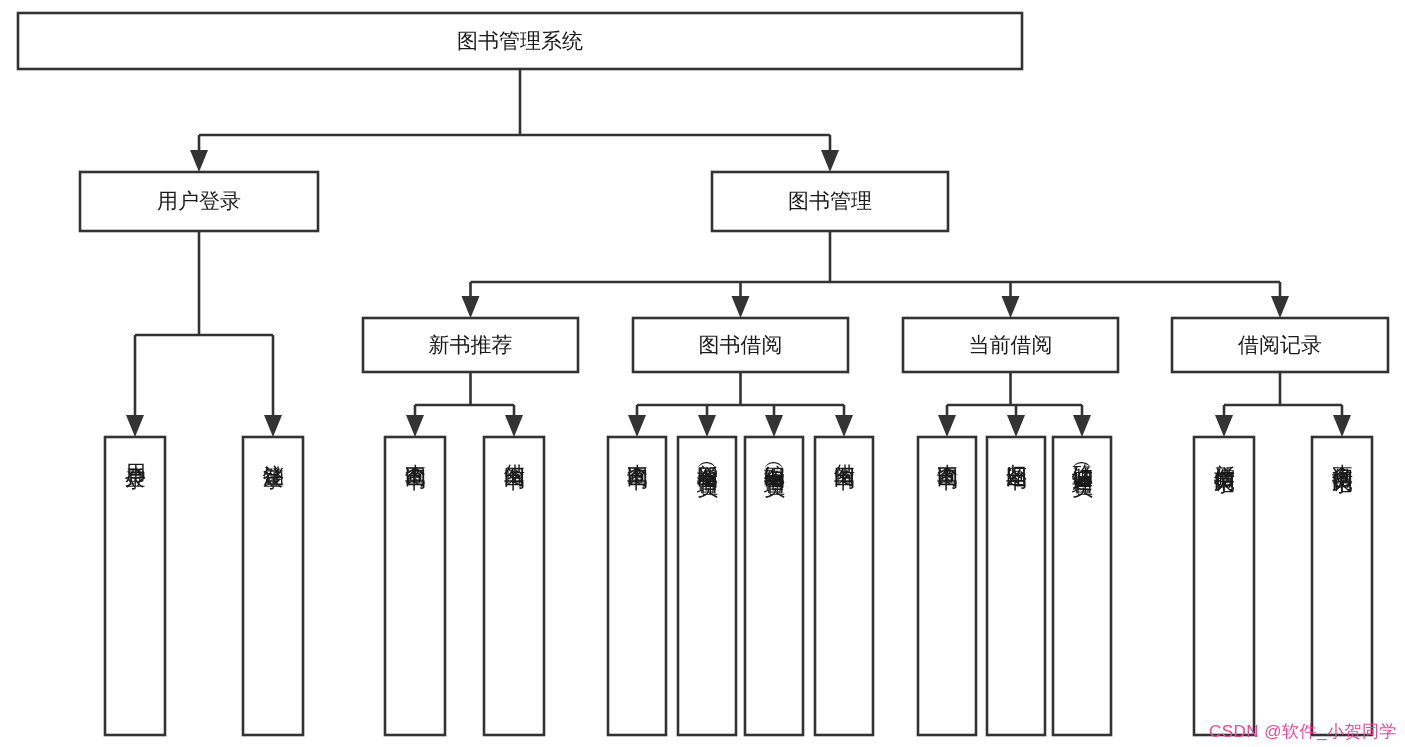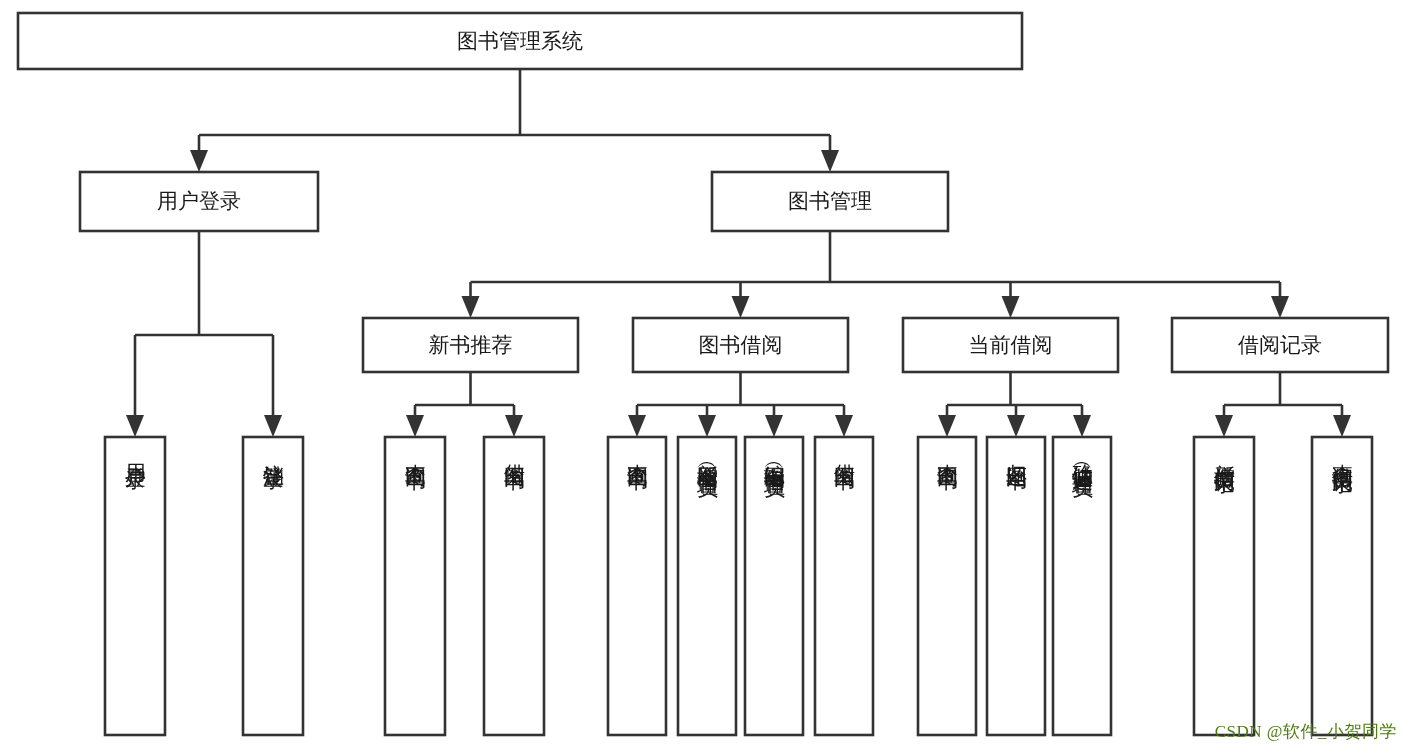--- a/index.html
+++ b/index.html
@@ -69,23 +69,23 @@
     line-height: 1.18;
     letter-spacing: 2px;
     color: #1a1a1a;
     white-space: nowrap;
     text-align: center;
   }
   #watermark {
     position: absolute;
     right: 8px;
     bottom: 4px;
-    font-family: Liberation Serif, serif;
+    font-family: Liberation Sans, sans-serif;
     font-size: 17px;
-    color: #4d7c0f;
+    color: #ec4899;
     white-space: nowrap;
     letter-spacing: 0.5px;
   }
 </style>
 </head>
 <body>
 
 <div id="diagram-root">
 
   <svg id="flow" viewBox="0 0 1405 747">

